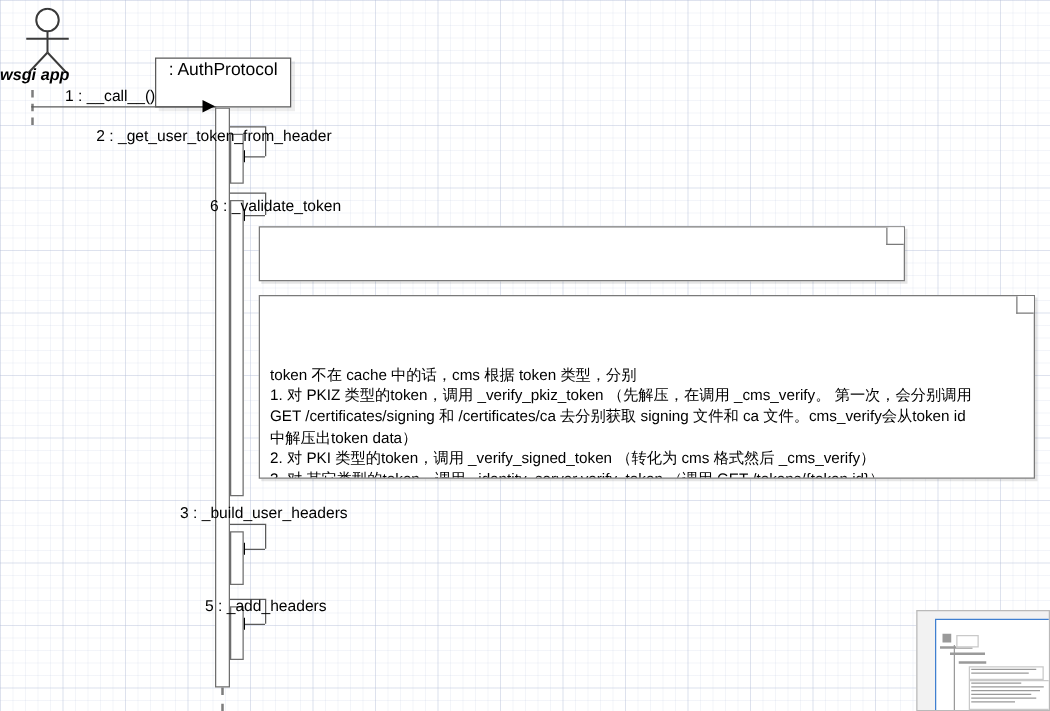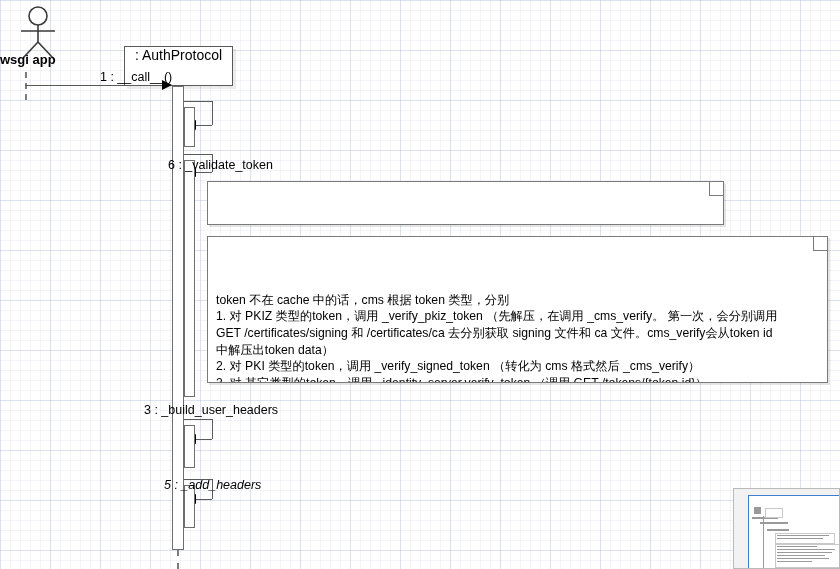--- a/index.html
+++ b/index.html
@@ -25,20 +25,21 @@
   }
 
   
   .actor-wrap { position: absolute; }
   .actor-label {
     position: absolute;
     font-size: 13px;
     font-weight: bold;
     color: #000;
     white-space: nowrap;
+    font-style: italic;
   }
   .lifeline-dashed {
     position: absolute;
     width: 0;
     border-left: 2px dashed #7d7d7d;
   }
 
   
   .obj-box {
     position: absolute;
@@ -170,27 +171,28 @@
   <div class="obj-box" style="left:124px; top:46px; width:109px; height:40px;">
     <span>: AuthProtocol</span>
   </div>
 
   <div class="activation" style="left:172px; top:86px; width:12px; height:464px;"></div>
 
   <div class="lifeline-dashed" style="left:177px; top:550px; height:19px;"></div>
 
   <div class="msg-line" style="left:25px; top:85px; width:148px;"></div>
   <div class="arrow-right" style="left:162px; top:80px;"></div>
-  <div class="msg-label" style="left:52px; top:70px;padding-left:48px;">1 :  __call__()</div>
+  <div class="msg-label" style="left:52px; top:70px;">1 :  __call__()</div>
 
   <div class="msg-line" style="left:184px; top:101px; width:28px;"></div>
   <div class="msg-vline" style="left:212px; top:101px; height:24px;"></div>
   <div class="msg-line" style="left:196px; top:125px; width:16px;"></div>
   <div class="arrow-left" style="left:186px; top:120px;"></div>
   <div class="activation" style="left:184px; top:107px; width:11px; height:40px;"></div>
+  <div class="msg-label" style="left:77px; top:102px;">2 : _get_user_token_from_header</div>
 
   <div class="msg-line" style="left:184px; top:154px; width:28px;"></div>
   <div class="msg-vline" style="left:212px; top:154px; height:18px;"></div>
   <div class="msg-line" style="left:196px; top:172px; width:16px;"></div>
   <div class="arrow-left" style="left:186px; top:167px;"></div>
   <div class="activation" style="left:184px; top:160px; width:11px; height:237px;"></div>
   <div class="msg-label" style="left:168px; top:158px;">6 :  _validate_token</div>
 
   <div class="note" style="left:207px; top:181px; width:517px; height:44px;">
     <div class="fold"></div>
@@ -215,21 +217,21 @@
   <div class="msg-line" style="left:196px; top:439px; width:16px;"></div>
   <div class="arrow-left" style="left:186px; top:434px;"></div>
   <div class="activation" style="left:184px; top:425px; width:11px; height:43px;"></div>
   <div class="msg-label" style="left:144px; top:403px;">3 : _build_user_headers</div>
 
   <div class="msg-line" style="left:184px; top:479px; width:28px;"></div>
   <div class="msg-vline" style="left:212px; top:479px; height:20px;"></div>
   <div class="msg-line" style="left:196px; top:499px; width:16px;"></div>
   <div class="arrow-left" style="left:186px; top:494px;"></div>
   <div class="activation" style="left:184px; top:485px; width:11px; height:43px;"></div>
-  <div class="msg-label" style="left:164px; top:478px;font-style:italic;">5 :  _add_headers</div>
+  <div class="msg-label" style="left:164px; top:478px;">5 :  _add_headers</div>
 
   <div id="minimap" style="left:733px; top:488px; width:107px; height:81px;">
     <div class="mm-view" style="left:14px; top:6px; width:93px; height:75px;"></div>
     <div class="mm-mark" style="left:20px; top:18px; width:7px; height:7px;"></div>
     <div class="mm-mark" style="left:18px; top:28px; width:26px; height:2px;"></div>
     <div class="mm-block" style="left:31px; top:19px; width:16px; height:8px;"></div>
     <div class="mm-mark" style="left:26px; top:33px; width:28px; height:2px;"></div>
     <div class="mm-mark" style="left:33px; top:40px; width:22px; height:2px;"></div>
     <div class="mm-block" style="left:41px; top:44px; width:58px; height:9px;"></div>
     <div class="mm-mark" style="left:43px; top:46px; width:52px; height:1px;"></div>

